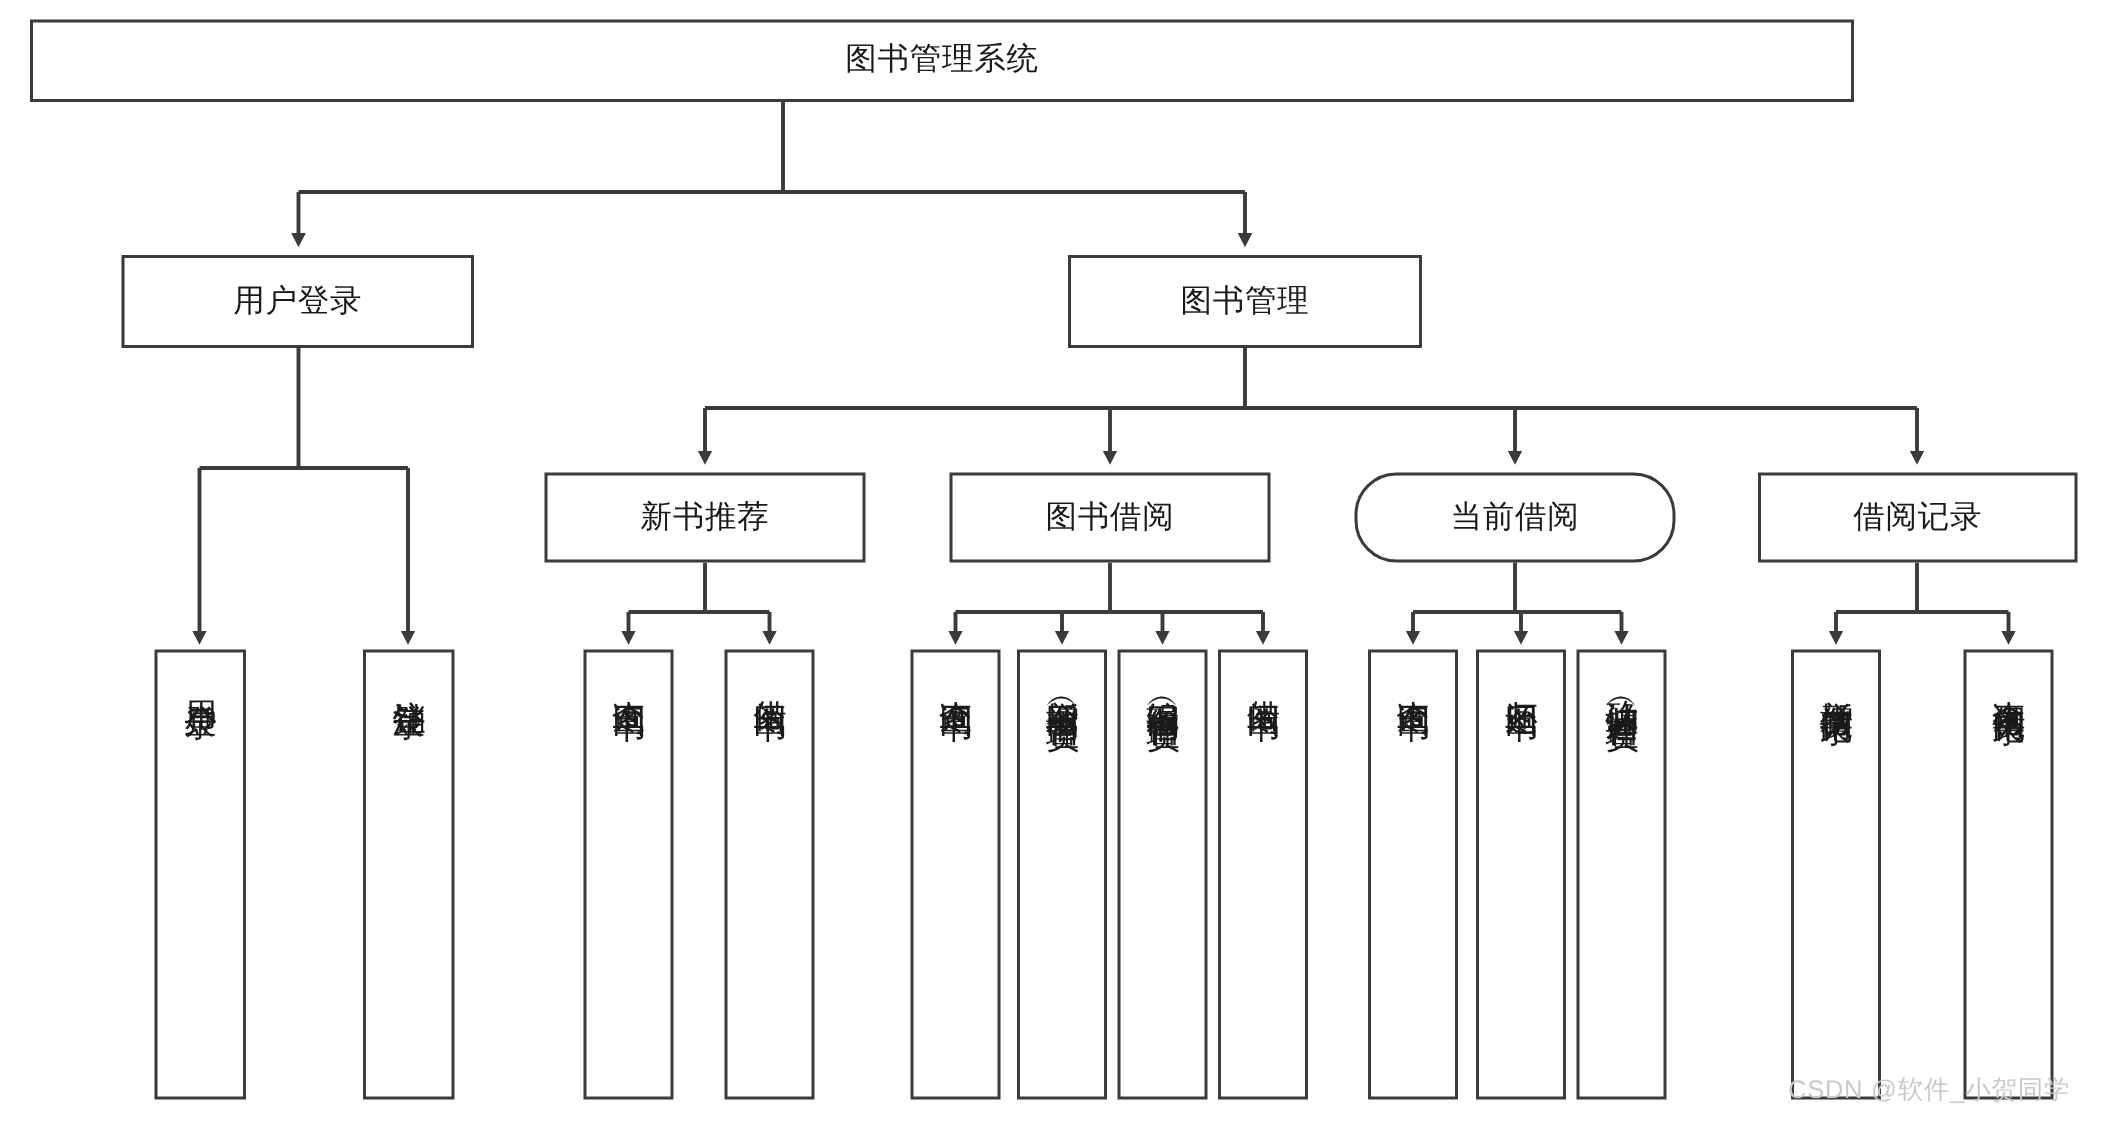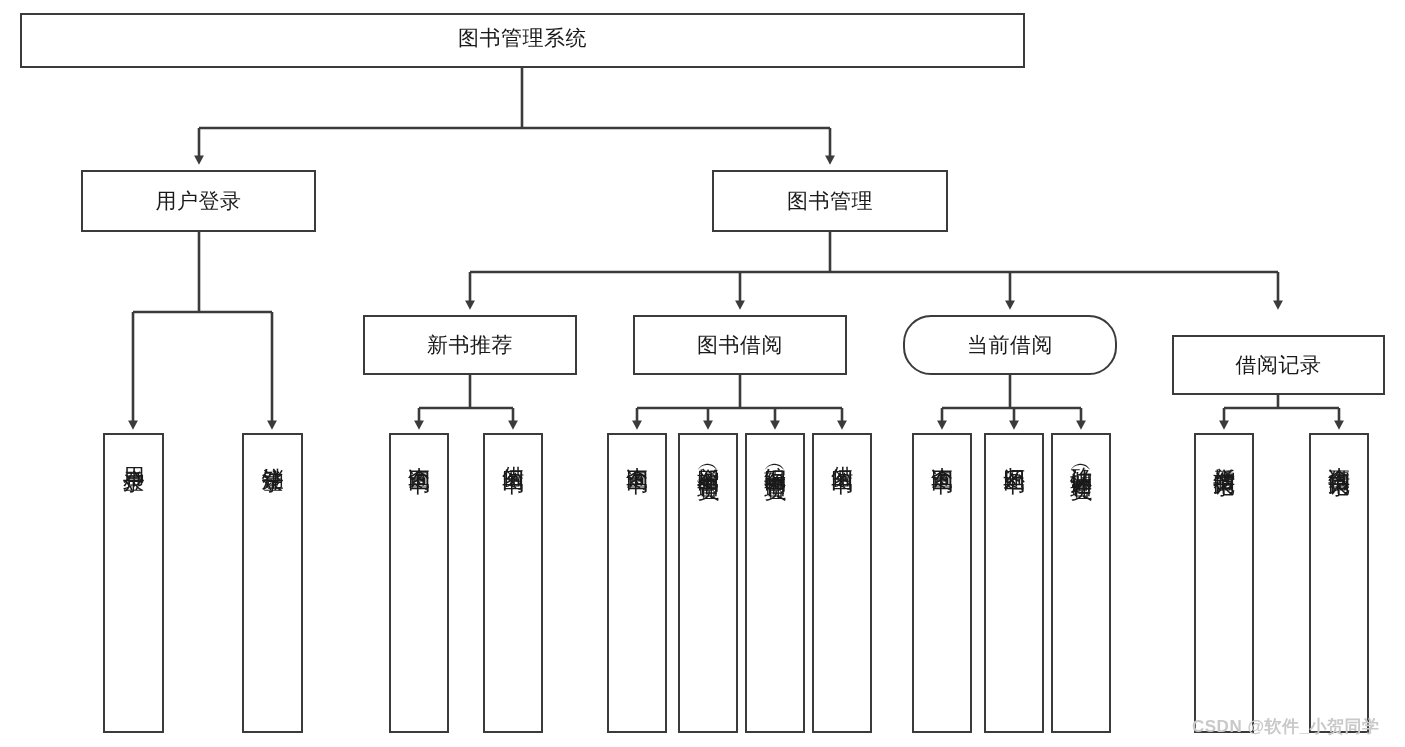--- a/index.html
+++ b/index.html
@@ -113,41 +113,41 @@
       <path d="M1014,408 L1014,425" marker-end="url(#arrowhead)"></path>
       <path d="M1081,408 L1081,425" marker-end="url(#arrowhead)"></path>
 
       <path d="M1278,375 L1278,408"></path>
       <path d="M1224,408 L1339,408"></path>
       <path d="M1224,408 L1224,425" marker-end="url(#arrowhead)"></path>
       <path d="M1339,408 L1339,425" marker-end="url(#arrowhead)"></path>
     </g>
   </svg>
 
-  <div class="node horizontal" style="left:20px; top:13px; width:1005px; height:55px;font-family:Liberation Mono, monospace;">
+  <div class="node horizontal" style="left:20px; top:13px; width:1216px; height:55px;">
     <span class="label">图书管理系统</span>
   </div>
 
   <div class="node horizontal" style="left:81px; top:170px; width:235px; height:62px;">
     <span class="label">用户登录</span>
   </div>
   <div class="node horizontal" style="left:363px; top:315px; width:214px; height:60px;">
     <span class="label">新书推荐</span>
   </div>
 
   <div class="node horizontal" style="left:712px; top:170px; width:236px; height:62px;">
     <span class="label">图书管理</span>
   </div>
   <div class="node horizontal" style="left:633px; top:315px; width:214px; height:60px;align-items:center;">
     <span class="label">图书借阅</span>
   </div>
   <div class="node horizontal" style="left:903px; top:315px; width:214px; height:60px;border-radius:28px;">
     <span class="label">当前借阅</span>
   </div>
-  <div class="node horizontal" style="left:1172px; top:315px; width:213px; height:60px;margin-top:20px;">
+  <div class="node horizontal" style="left:1172px; top:315px; width:213px; height:60px;">
     <span class="label">借阅记录</span>
   </div>
 
   <div class="node vertical" style="left:103px; top:433px; width:61px; height:300px;">
     <span class="label">用户登录</span>
   </div>
   <div class="node vertical" style="left:242px; top:433px; width:61px; height:300px;">
     <span class="label">注销登录</span>
   </div>
 
@@ -181,15 +181,15 @@
     <span class="label">确认归还（管理员）</span>
   </div>
 
   <div class="node vertical" style="left:1194px; top:433px; width:60px; height:300px;">
     <span class="label">新增借阅记录</span>
   </div>
   <div class="node vertical" style="left:1309px; top:433px; width:60px; height:300px;">
     <span class="label">查询借阅记录</span>
   </div>
 
-  <div class="watermark" style="left:1192px; top:715px;font-weight:bold;">CSDN @软件_小贺同学</div>
+  <div class="watermark" style="left:1192px; top:715px;">CSDN @软件_小贺同学</div>
 
 </div>
 
 </body></html>

